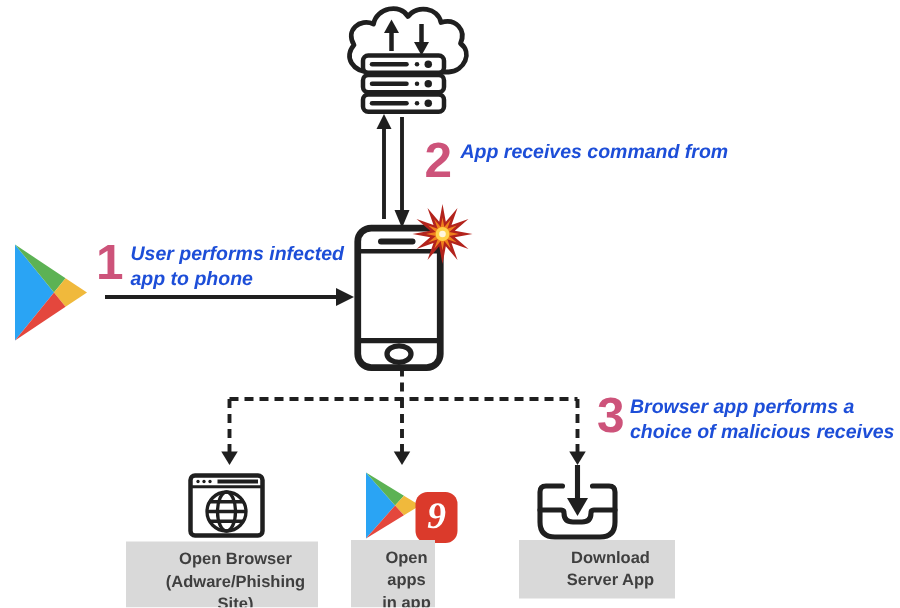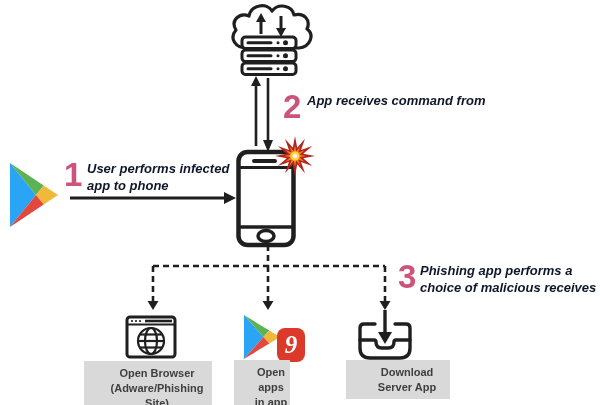--- a/index.html
+++ b/index.html
@@ -1,21 +1,21 @@
 <!DOCTYPE html>
 <html><head>
 <meta charset="utf-8">
 <style>
   html,body{margin:0;padding:0;background:#fff;}
   .canvas{position:relative;width:600px;height:405px;background:#ffffff;overflow:hidden;
           font-family:"Liberation Sans",sans-serif;}
   .abs{position:absolute;}
   .num{position:absolute;font:800 33px/1 "Liberation Sans",sans-serif;color:#cd537a;}
   .steptext{position:absolute;font:italic 700 13px/17px "Liberation Sans",sans-serif;
-            color:#0f172a;white-space:nowrap;}
+            color:#1d4ed8;white-space:nowrap;}
   .labelbox{position:absolute;box-sizing:border-box;background:#d9d9d9;color:#3f3f3f;
             font:700 11px/15px "Liberation Sans",sans-serif;text-align:center;
             padding:5px 2px 4px 20px;}
   .badge9{position:absolute;left:277px;top:329px;width:28px;height:32px;
           color:#ffffff;font:italic 700 25px/32px "Liberation Serif",serif;
           text-align:center;}
   svg{display:block;}
 </style>
 </head>
 <body>
@@ -111,21 +111,21 @@
     </g>
     <g fill="#1f1f1f">
       <polygon points="7.5,57 18.5,57 13,66"></polygon>
       <polygon points="122.5,57 133.5,57 128,66"></polygon>
       <polygon points="239.5,57 250.5,57 245,66"></polygon>
     </g>
   </svg>
 
   <div class="num" style="left:398px;top:260px">3</div>
   <div class="steptext" style="left:420px;top:262px">
-    <div>Phishing app performs a</div>
+    <div>Browser app performs a</div>
     <div>choice of malicious receives</div>
   </div>
 
   <svg class="abs" style="left:124px;top:313px" width="54" height="48" viewBox="0 0 54 48">
     <rect x="3" y="4" width="48" height="40" rx="3" fill="#fff" stroke="#1f1f1f" stroke-width="3"></rect>
     <circle cx="8" cy="8" r="1.1" fill="#1f1f1f"></circle>
     <circle cx="12" cy="8" r="1.1" fill="#1f1f1f"></circle>
     <circle cx="16" cy="8" r="1.1" fill="#1f1f1f"></circle>
     <line x1="21" y1="8" x2="48" y2="8" stroke="#1f1f1f" stroke-width="2.6"></line>
     <line x1="3" y1="11.5" x2="51" y2="11.5" stroke="#1f1f1f" stroke-width="2"></line>

